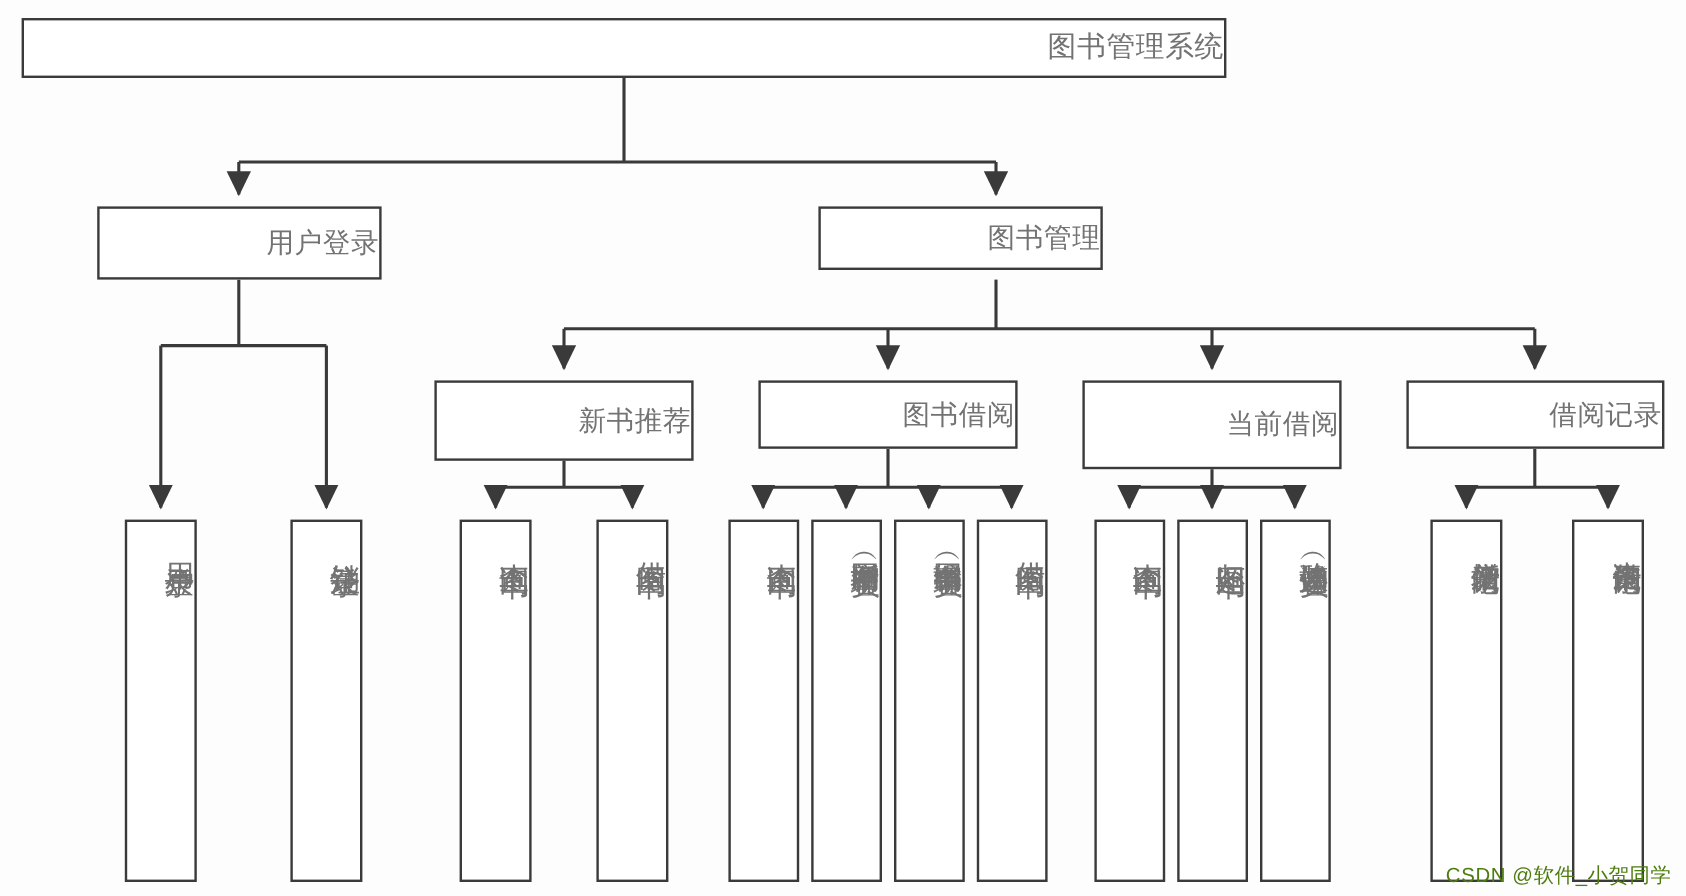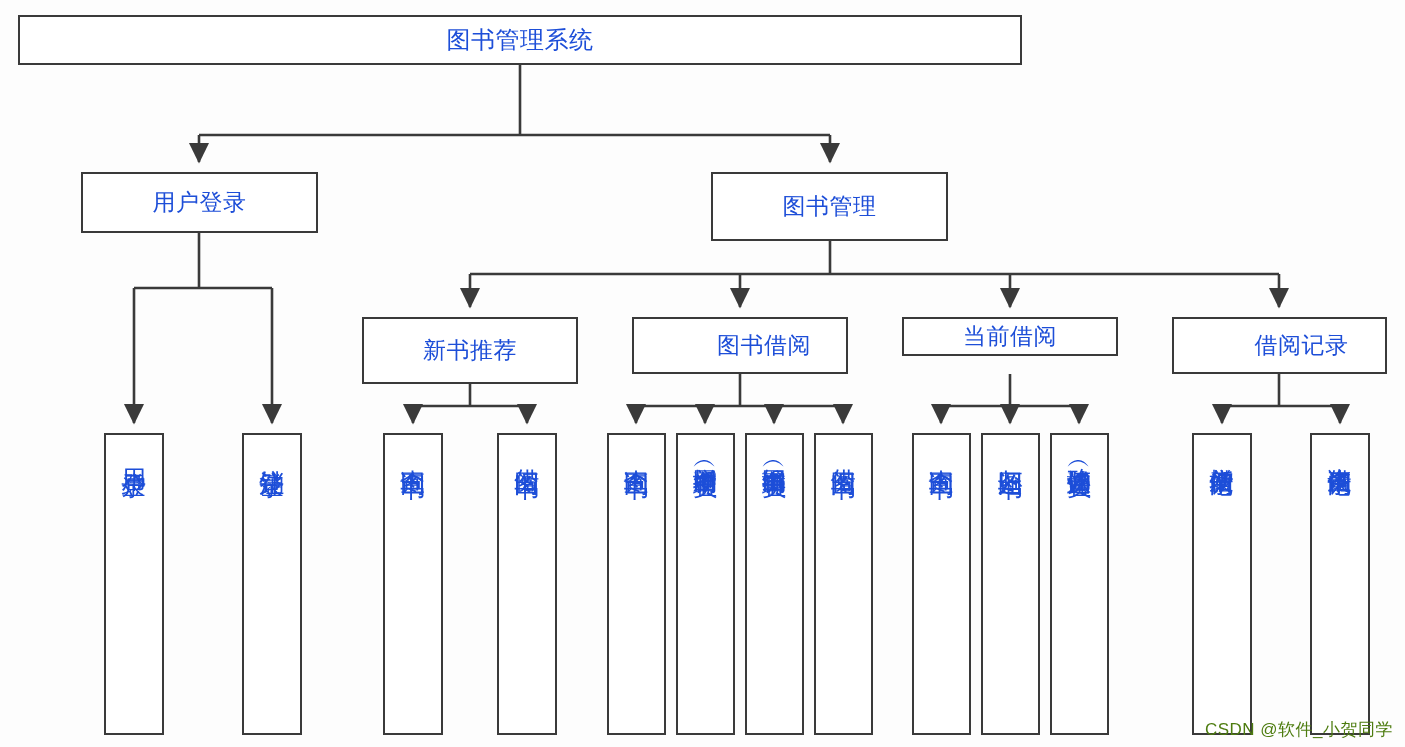--- a/index.html
+++ b/index.html
@@ -17,22 +17,22 @@
     background: #fdfdfd;
     overflow: hidden;
   }
   .node {
     position: absolute;
     box-sizing: border-box;
     background: #ffffff;
     border: 2px solid #3a3a3a;
     display: flex;
     align-items: center;
-    justify-content: center;
-    color: #1d4ed8;
+    justify-content: flex-end;
+    color: #737373;
   }
   .node-label {
     display: block;
     text-align: center;
     line-height: 1.18;
     white-space: pre;
   }
   .node.horizontal .node-label {
     font-size: 23px;
     letter-spacing: 0.5px;
@@ -130,31 +130,31 @@
     </g>
   </svg>
 
   <div class="node root horizontal" style="left:18px; top:15px; width:1004px; height:50px;">
     <span class="node-label">图书管理系统</span>
   </div>
 
   <div class="node horizontal" style="left:81px; top:172px; width:237px; height:61px;">
     <span class="node-label">用户登录</span>
   </div>
-  <div class="node horizontal" style="left:711px; top:172px; width:237px; height:69px;">
+  <div class="node horizontal" style="left:682px; top:172px; width:237px; height:53px;">
     <span class="node-label">图书管理</span>
   </div>
 
   <div class="node horizontal" style="left:362px; top:317px; width:216px; height:67px;">
     <span class="node-label">新书推荐</span>
   </div>
   <div class="node horizontal" style="left:632px; top:317px; width:216px; height:57px;padding-left:48px;">
     <span class="node-label">图书借阅</span>
   </div>
-  <div class="node horizontal" style="left:902px; top:317px; width:216px; height:39px;">
+  <div class="node horizontal" style="left:902px; top:317px; width:216px; height:74px;">
     <span class="node-label">当前借阅</span>
   </div>
   <div class="node horizontal" style="left:1172px; top:317px; width:215px; height:57px;padding-left:44px;">
     <span class="node-label">借阅记录</span>
   </div>
 
   <div class="node vertical" style="left:104px; top:433px; width:60px; height:302px;">
     <span class="node-label">用户登录</span>
   </div>
   <div class="node vertical" style="left:242px; top:433px; width:60px; height:302px;">

